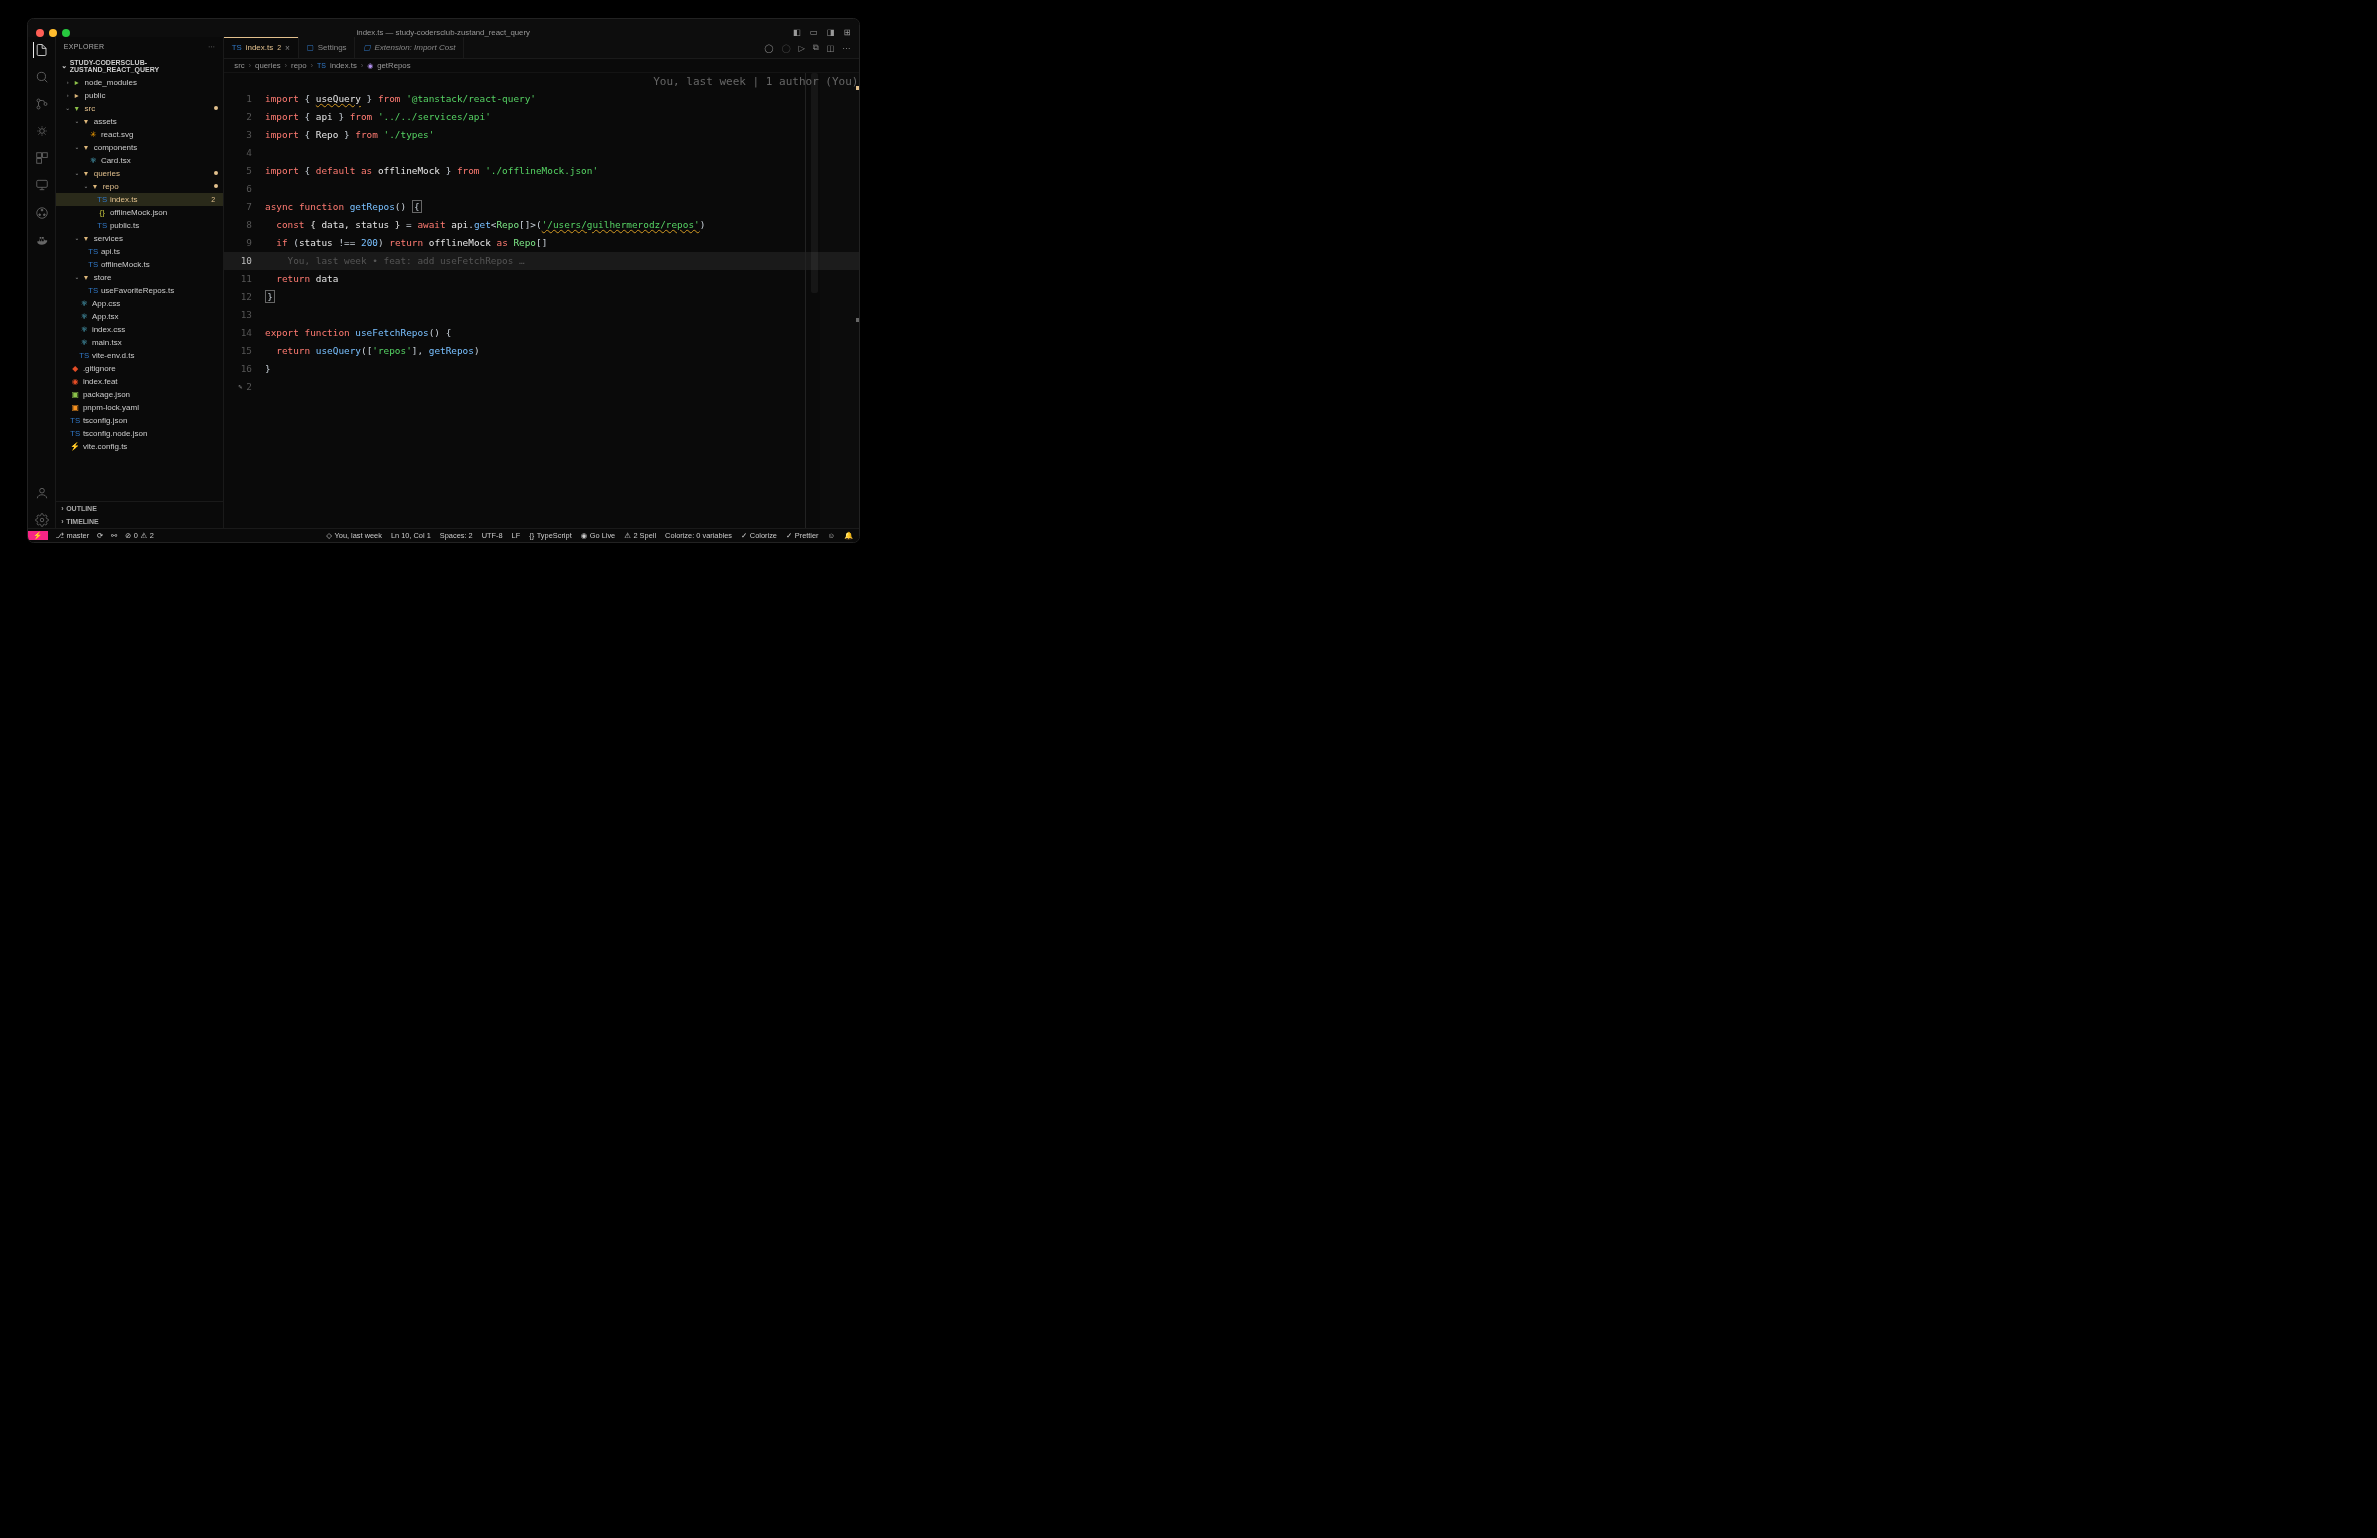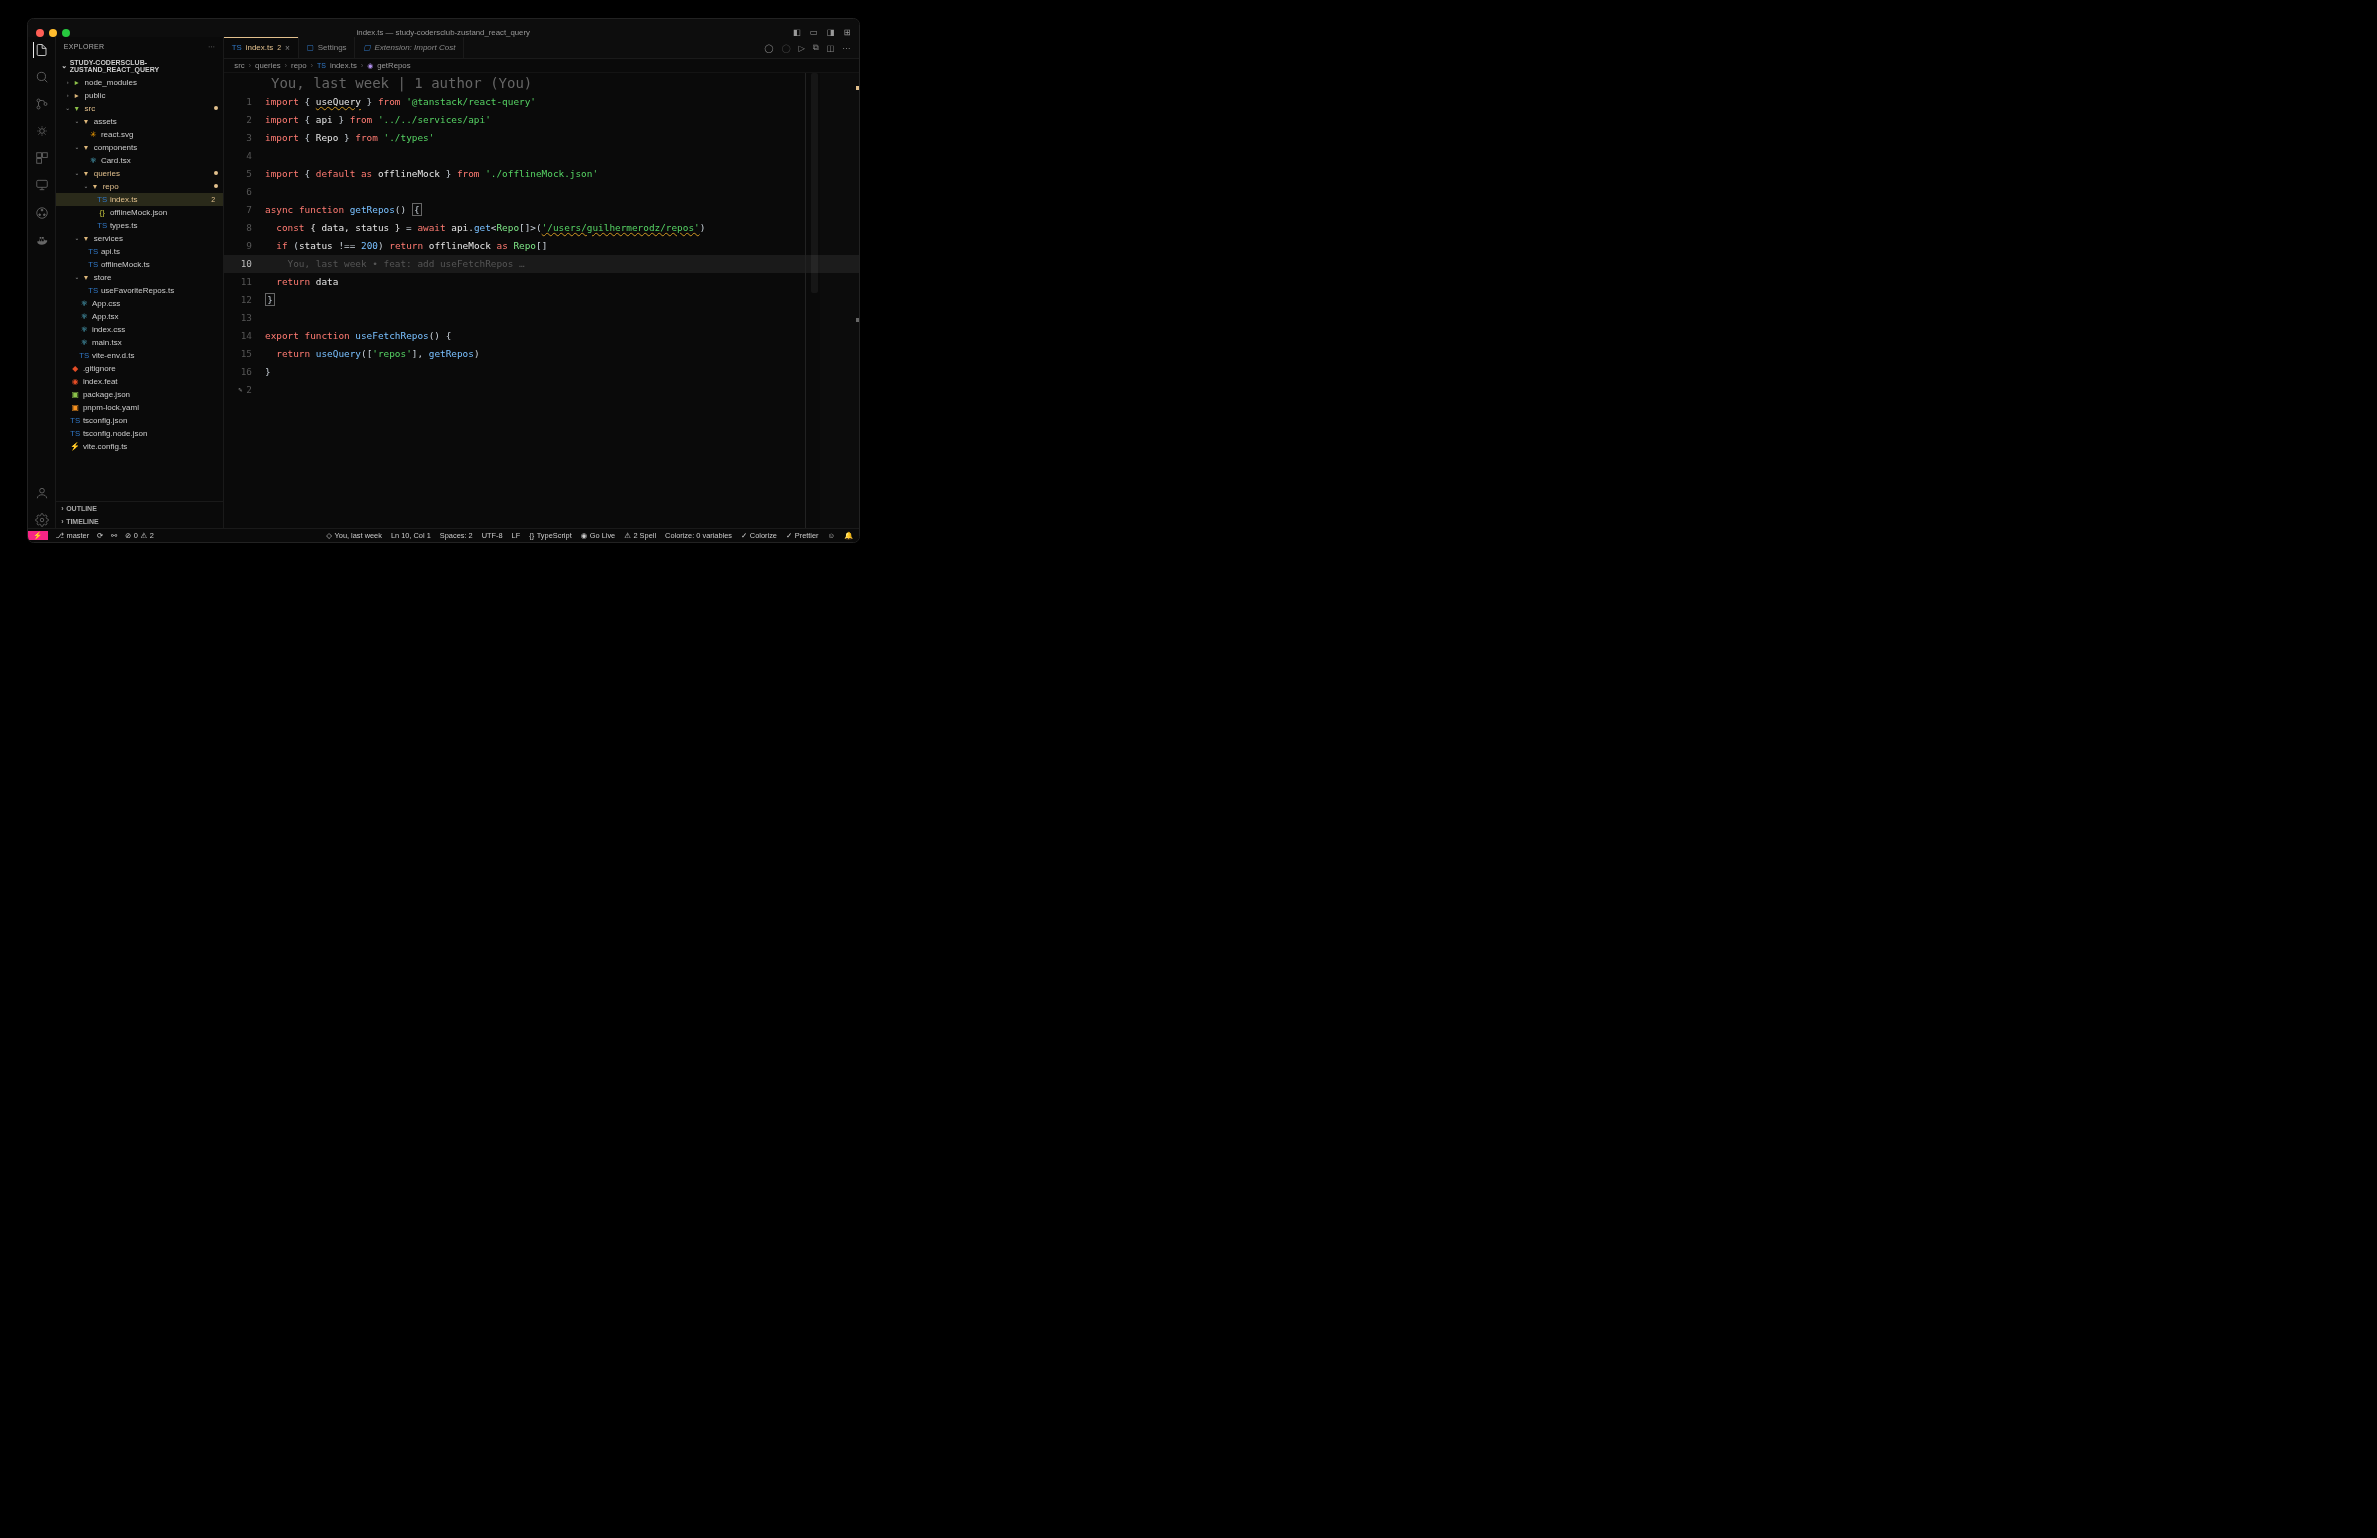--- a/index.html
+++ b/index.html
@@ -123,22 +123,23 @@
 .bc-icon { font-size: 7px;}
 
 .editor {
   flex: 1;
   font-family: "SF Mono", Menlo, Monaco, Consolas, monospace;
   font-size: 9.4px;
   position: relative;
   overflow: hidden;
 }
 .annotation {
-  padding: 1.9px 0 1.9px 47px; color: #666; font-size: 14px;
+  padding: 1.9px 0 1.9px 47px; color: #666; font-size: 11px;
   font-family: "SF Mono", Menlo, Monaco, Consolas, monospace;
+  text-align: right;
 }
 .code-line {
   display: flex; height: 18px; align-items: center;
 }
 .code-line.current { background: #1a1a1a;}
 .gutter {
   width: 41px; text-align: right; padding-right: 13px;
   color: #555; flex-shrink: 0; user-select: none; display:flex;justify-content:flex-end;align-items:center;gap:3.9px;
 }
 .gutter .edit-ico { color:#888; font-size:7px;}
@@ -322,21 +323,21 @@
             <span class="icon" style="color:#3178c6">TS</span>
             <span class="name">index.ts</span>
             <span class="badge">2</span>
           </div>
         <div class="tree-row" style="padding-left:41px">
             <span class="icon" style="color:#cbcb41">{}</span>
             <span class="name">offlineMock.json</span>
           </div>
         <div class="tree-row" style="padding-left:41px">
             <span class="icon" style="color:#3178c6">TS</span>
-            <span class="name">types.ts</span>
+            <span class="name">public.ts</span>
           </div>
         <div class="tree-row" style="padding-left:17px">
             <span class="chev">⌄</span>
             <span class="icon folder-icon">▾</span>
             <span class="name">services</span>
           </div>
         <div class="tree-row" style="padding-left:32px">
             <span class="icon" style="color:#3178c6">TS</span>
             <span class="name">api.ts</span>
           </div>

